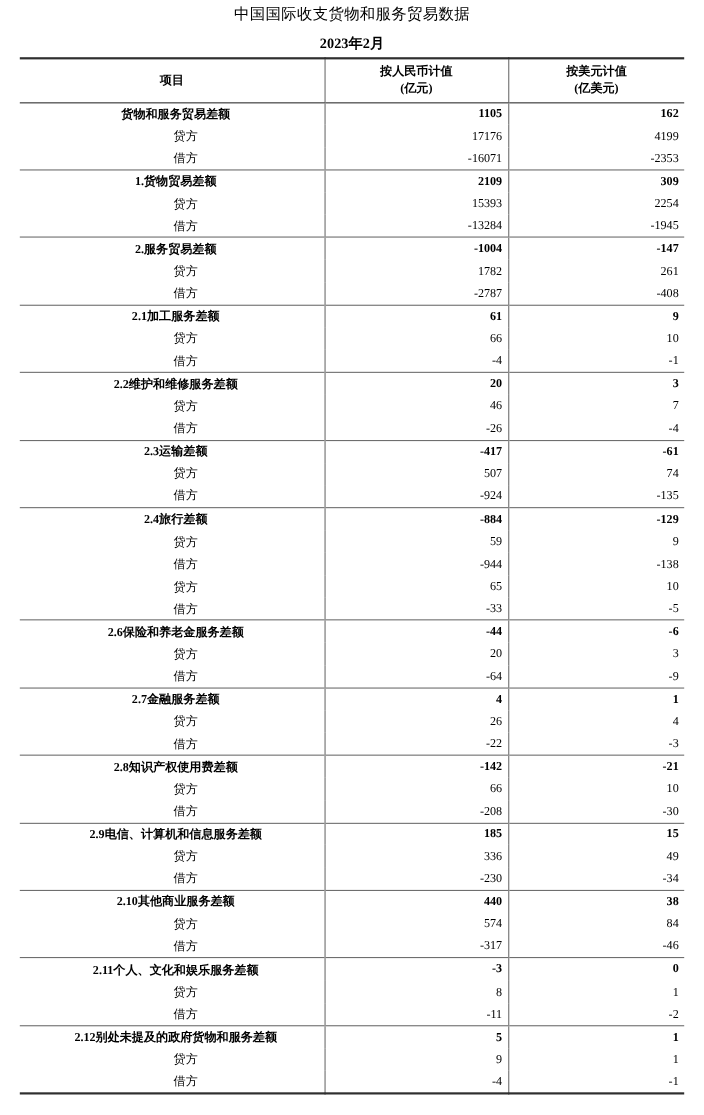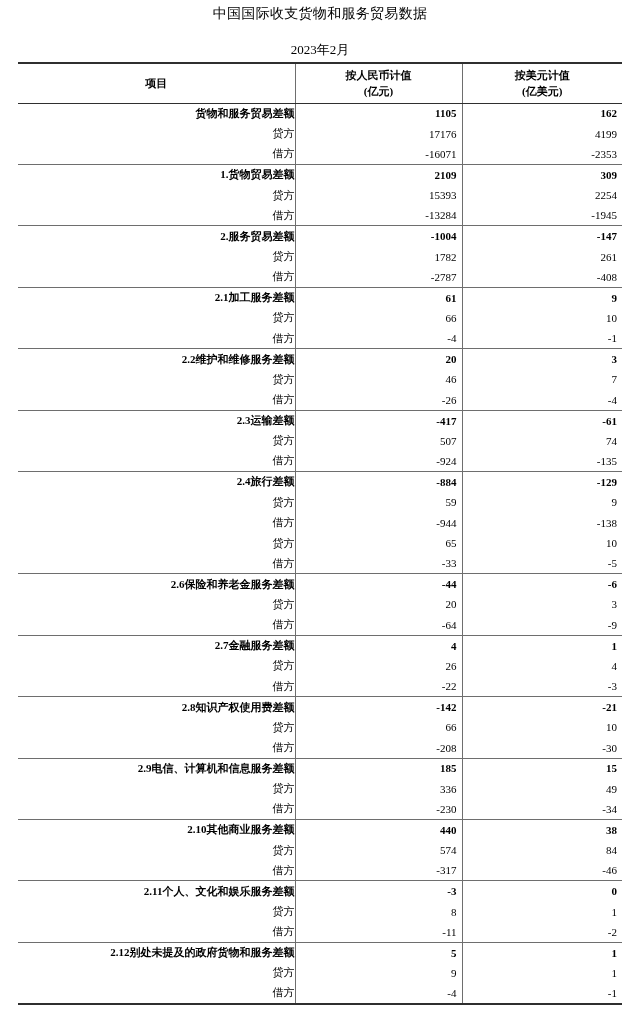--- a/index.html
+++ b/index.html
@@ -14,24 +14,24 @@
   .page { padding-top: 5px; }
   .title {
     text-align: center;
     font-weight: 400;
     font-size: 14px;
     line-height: 17px;
     letter-spacing: 0.3px;
   }
   .subtitle {
     text-align: center;
-    font-weight: 400;
+    font-weight: 700;
     font-size: 13px;
     line-height: 15px;
-    margin-top: 20px;
+    margin-top: 10px;
   }
   table.bop {
     border-collapse: collapse;
     table-layout: fixed;
     width: 604px;
     margin: 5px 0 0 18px;
     border-top: 2px solid #2f2f2f;
     border-bottom: 2px solid #2f2f2f;
     font-family: Liberation Serif, serif;
   }
@@ -48,21 +48,21 @@
     line-height: 16px;
   }
   .vline { border-left: 1px solid #6e6e6e; }
   tbody td {
     height: 20.47px;
     font-size: 11px;
     vertical-align: middle;
     white-space: nowrap;
     overflow: hidden;
   }
-  td.label { text-align: right; padding-left: 7px; }
+  td.label { text-align: center; padding-left: 7px; }
   td.num   { text-align: right; padding-right: 5px; }
   tr.sec td { font-weight: 700; }
   tr.sec    { border-top: 1px solid #6e6e6e; }
   tr.sub td.label { padding-left: 25px; font-weight: 400; }
 </style>
 </head>
 <body>
 
 <div class="page">
   <div class="title">中国国际收支货物和服务贸易数据</div>

